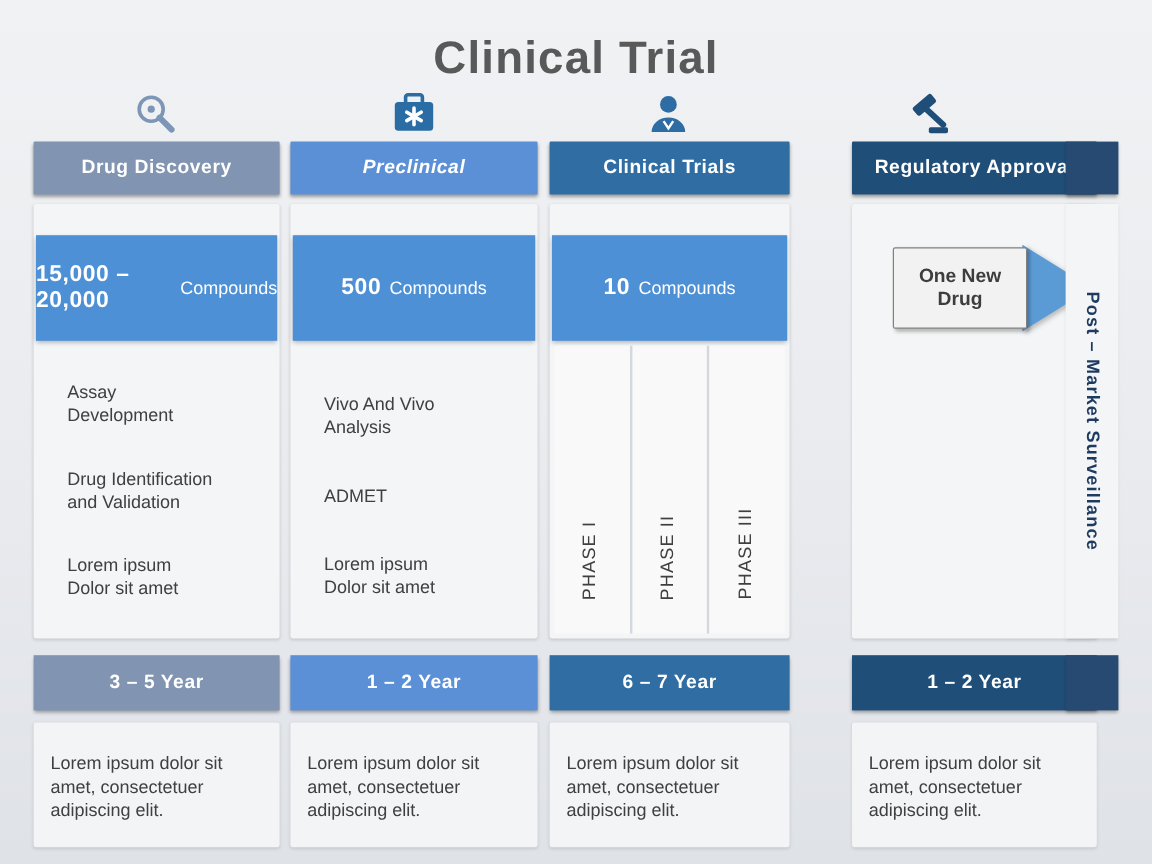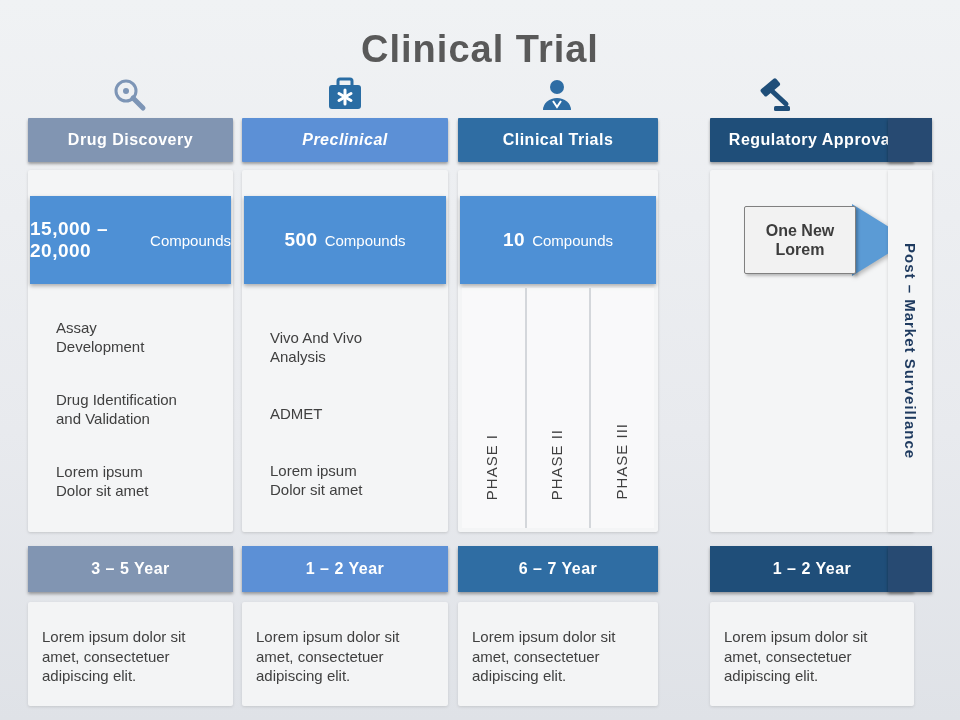--- a/index.html
+++ b/index.html
@@ -209,21 +209,21 @@
   </div>
 
   <div class="col c4">
     <div class="header-bar hb4">
       <span>Regulatory Approval</span>
     </div>
     <div class="body-panel"></div>
     <div class="arrow-wrap">
       <div class="arrow-head"></div>
       <div class="arrow-box">
-        <span>One New Lorem</span>
+        <span>One New Drug</span>
       </div>
     </div>
     <div class="year-bar yb4">
       <span>1 – 2 Year</span>
     </div>
     <div class="footer-panel">Lorem ipsum dolor sit amet, consectetuer adipiscing elit.</div>
   </div>
 
   <div class="side-block-top"></div>
   <div class="side-panel">

